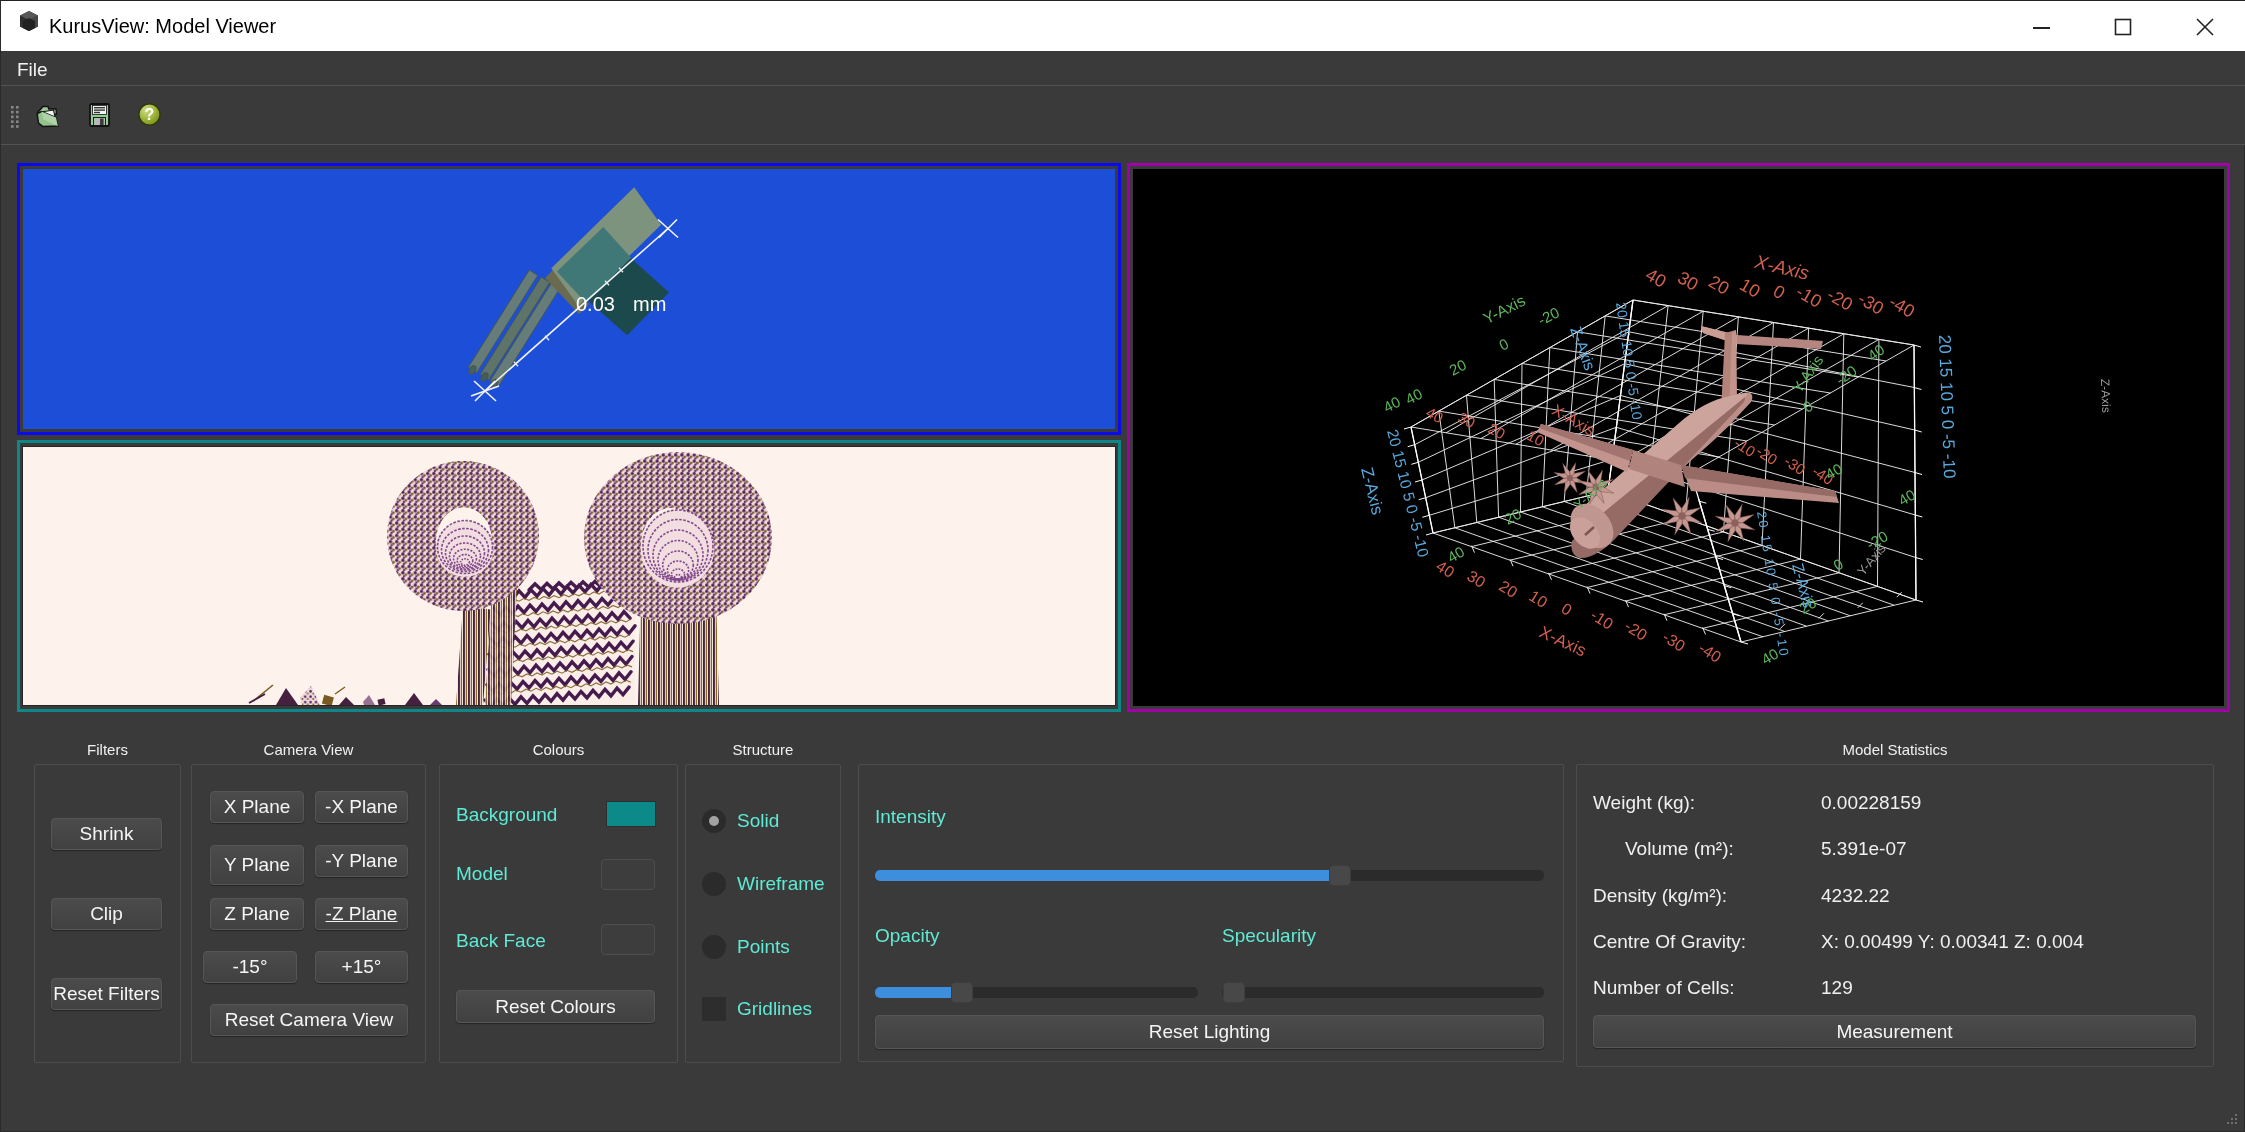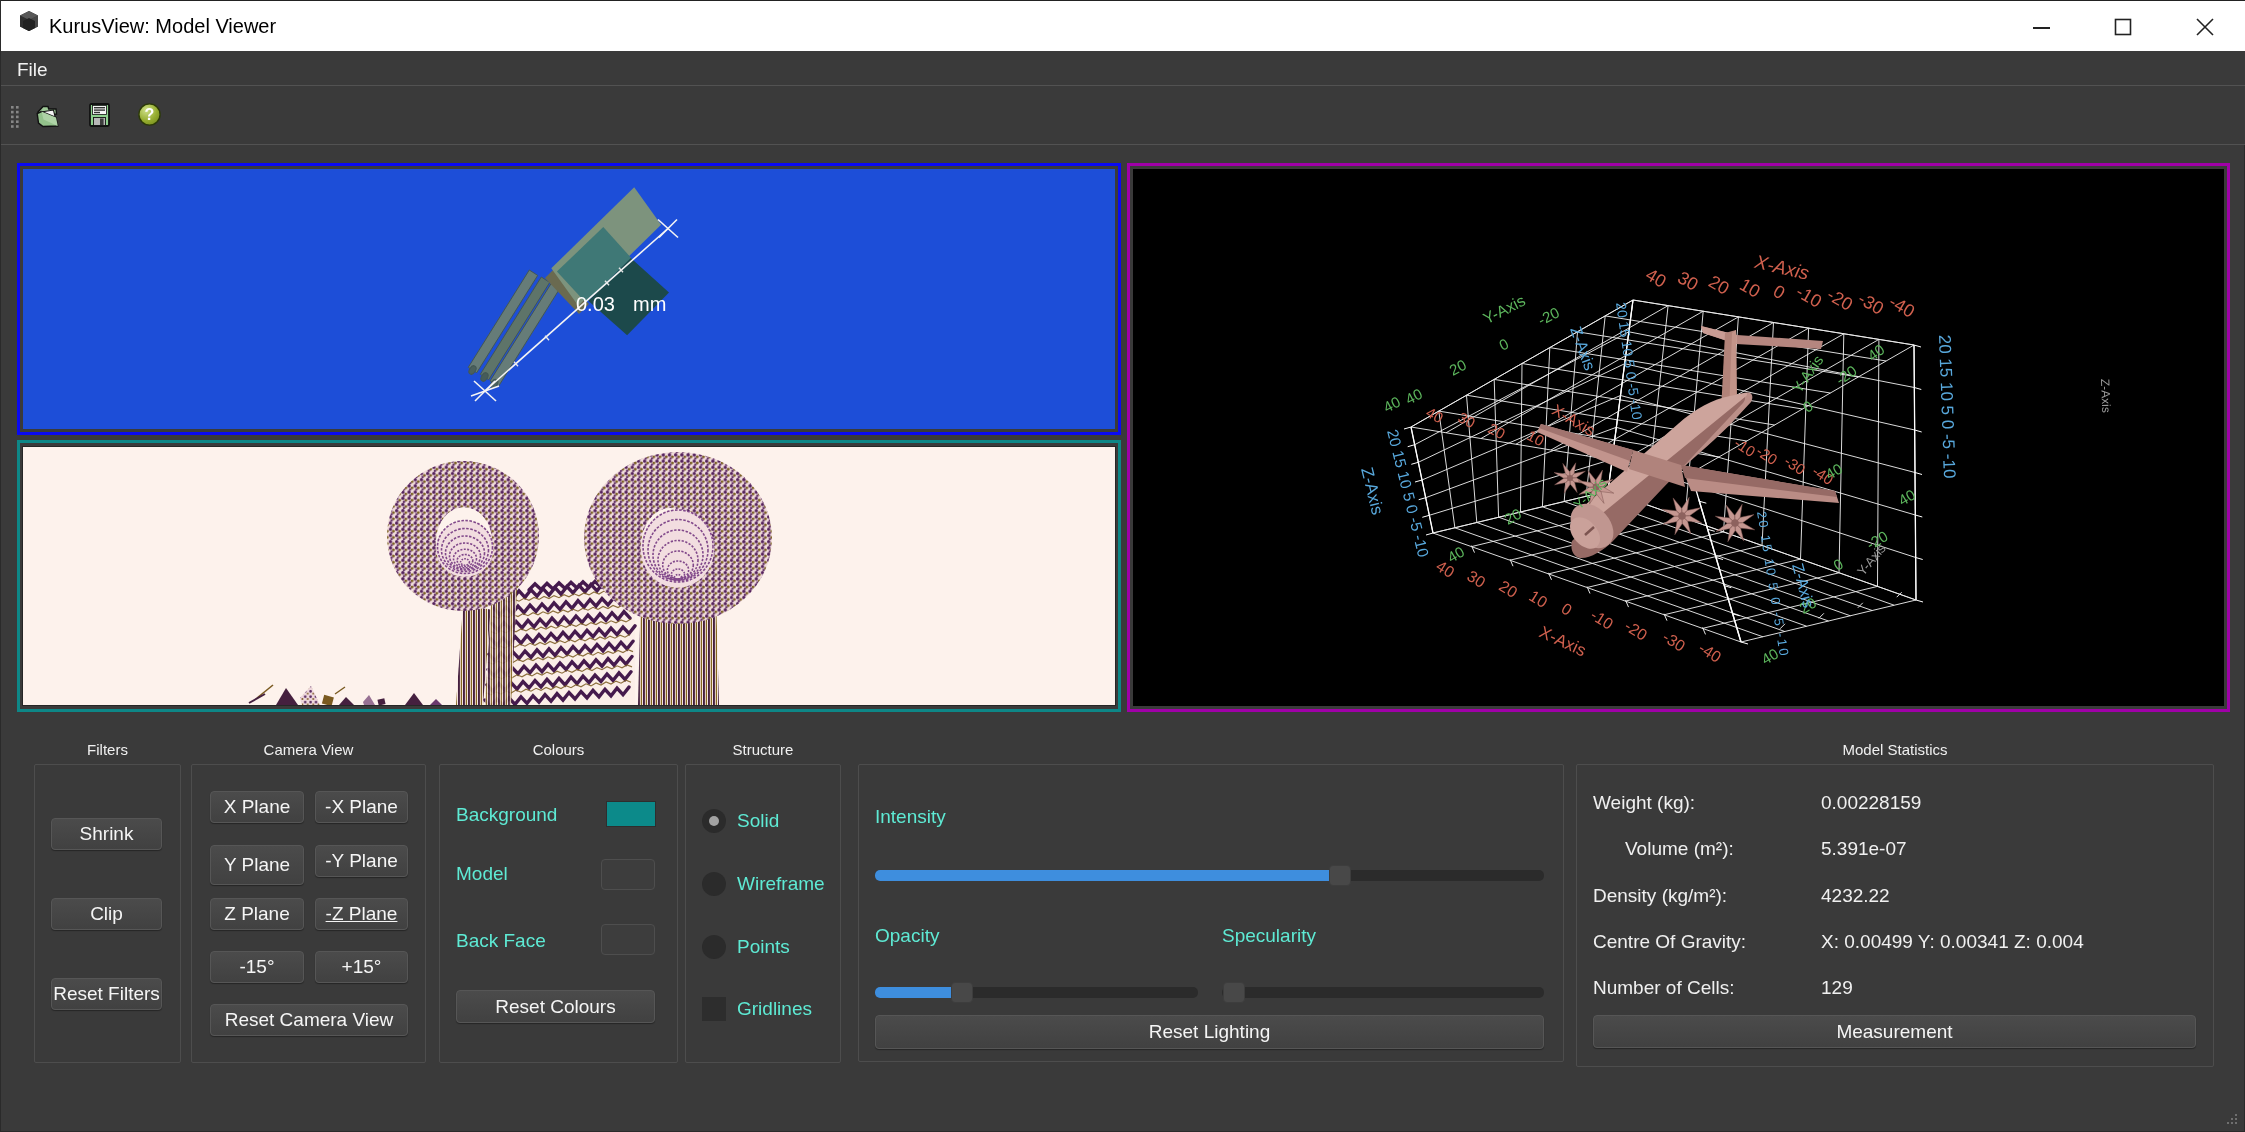--- a/index.html
+++ b/index.html
@@ -387,21 +387,21 @@
   <div class="btn" style="left:50px; top:818px; width:111px; height:32px;">Shrink</div>
   <div class="btn" style="left:50px; top:898px; width:111px; height:32px;">Clip</div>
   <div class="btn" style="left:50px; top:978px; width:111px; height:32px;">Reset Filters</div>
 
   <div class="btn" style="left:209px; top:791px; width:94px; height:32px;">X Plane</div>
   <div class="btn" style="left:314px; top:791px; width:93px; height:32px;">-X Plane</div>
   <div class="btn" style="left:209px; top:845px; width:94px; height:40px;">Y Plane</div>
   <div class="btn" style="left:314px; top:845px; width:93px; height:32px;">-Y Plane</div>
   <div class="btn" style="left:209px; top:898px; width:94px; height:32px;">Z Plane</div>
   <div class="btn" style="left:314px; top:898px; width:93px; height:32px;text-decoration:underline;">-Z Plane</div>
-  <div class="btn" style="left:209px; top:951px; width:94px; height:32px;">-15°</div>
+  <div class="btn" style="left:202px; top:951px; width:94px; height:32px;">-15°</div>
   <div class="btn" style="left:314px; top:951px; width:93px; height:32px;">+15°</div>
   <div class="btn" style="left:209px; top:1004px; width:198px; height:32px;">Reset Camera View</div>
 
   <div class="ctl-label" style="left:455px; top:804px;">Background</div>
   <div class="abs" style="left:605px; top:801px; width:50px; height:26px; background:#0c8a8a; border:1px solid #2e2e2e;"></div>
   <div class="ctl-label" style="left:455px; top:863px;">Model</div>
   <div class="abs" style="left:600px; top:859px; width:54px; height:31px; background:#3d3d3d; border:1px solid #4e4e4e; border-radius:4px;"></div>
   <div class="ctl-label" style="left:455px; top:930px;">Back Face</div>
   <div class="abs" style="left:600px; top:924px; width:54px; height:31px; background:#3d3d3d; border:1px solid #4e4e4e; border-radius:4px;"></div>
   <div class="btn" style="left:455px; top:990px; width:199px; height:33px;">Reset Colours</div>

